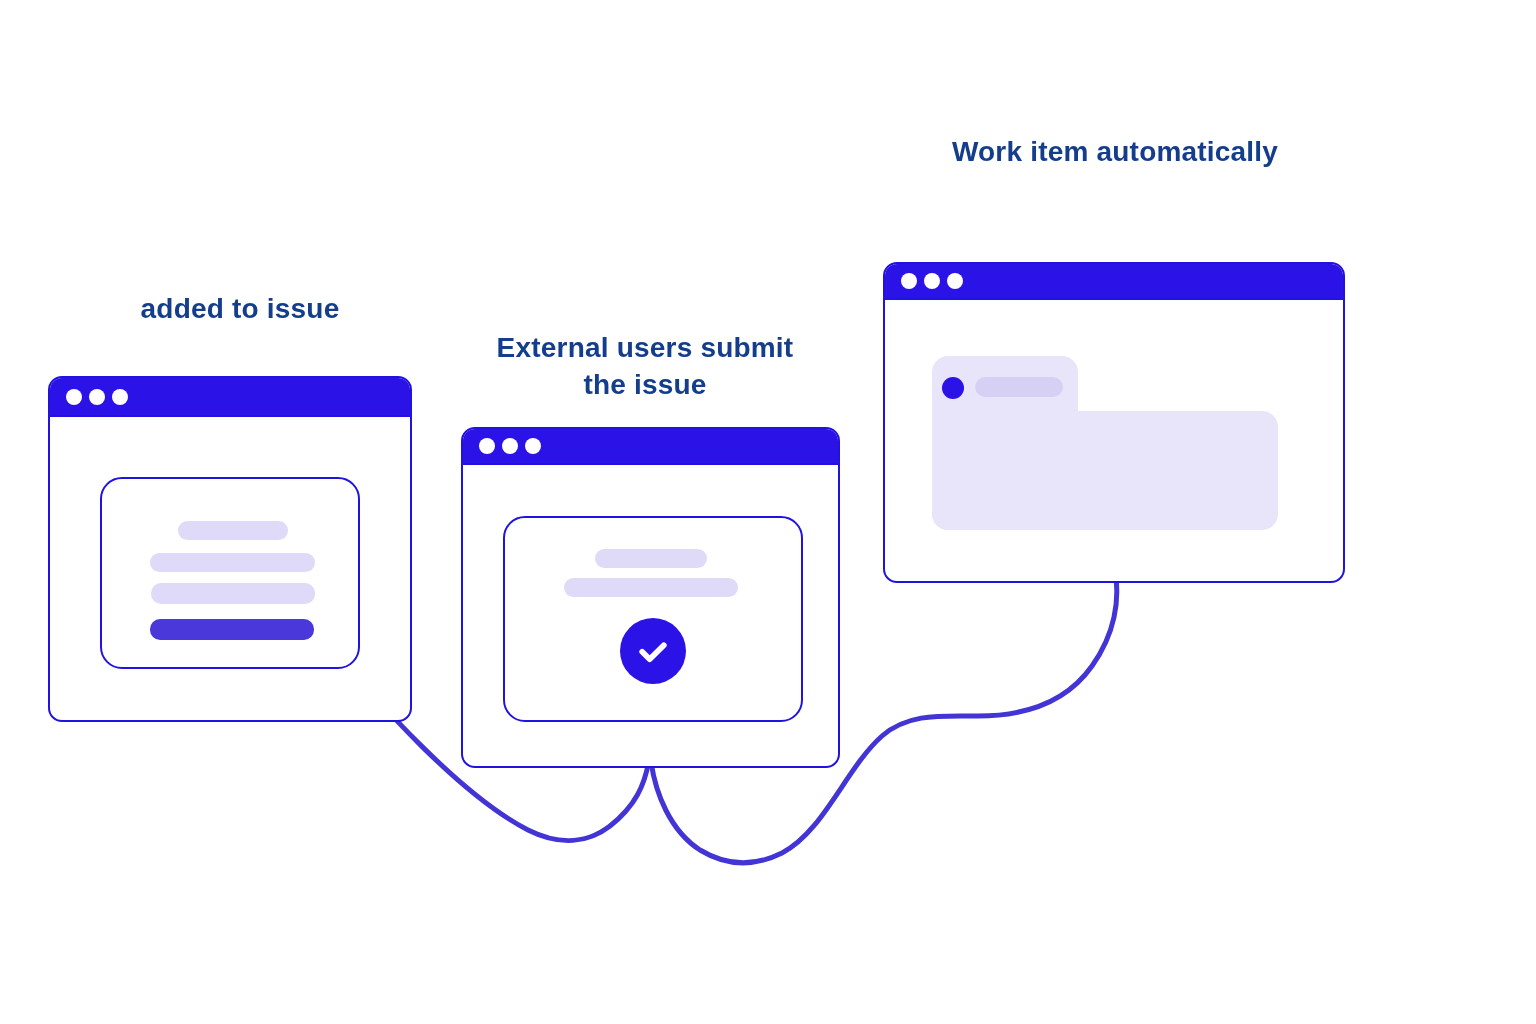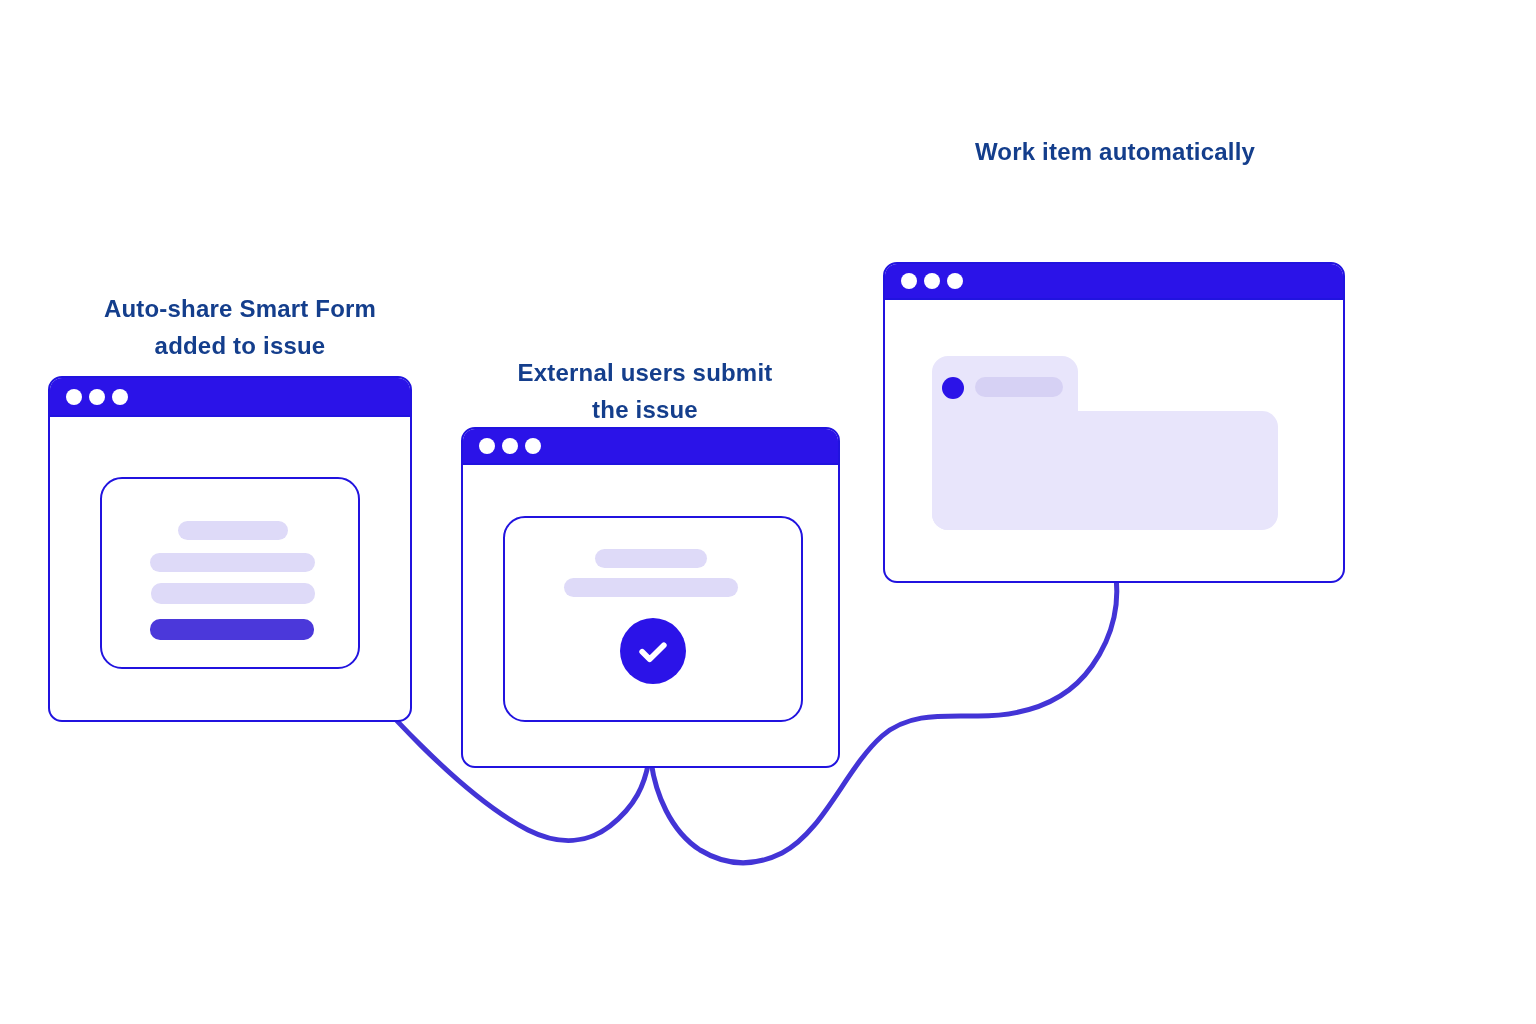--- a/index.html
+++ b/index.html
@@ -13,21 +13,21 @@
     --heading-navy:#143e8c;
     --dot-white:#ffffff;
   }
   html,body{margin:0;padding:0;background:#fff;}
   #canvas{
     position:relative;width:1536px;height:1024px;background:#ffffff;
     font-family:"Liberation Sans",sans-serif;overflow:hidden;
   }
   .step-label{
     position:absolute;text-align:center;color:var(--heading-navy);
-    font-weight:700;font-size:24px;line-height:37px;letter-spacing:.2px;
+    font-weight:700;font-size:28px;line-height:37px;letter-spacing:.2px;
   }
   .window{
     position:absolute;background:#fff;border:2px solid var(--border-blue);
     border-radius:14px;box-sizing:border-box;overflow:hidden;
   }
   .titlebar{
     position:absolute;top:0;left:0;right:0;background:var(--accent);
     border-bottom:2px solid var(--border-blue);
     display:flex;align-items:center;gap:7px;padding-left:16px;box-sizing:border-box;
   }
@@ -61,39 +61,38 @@
     <path d="M 650 753
              C 654 795, 672 832, 700 850
              C 728 867, 756 866, 782 853
              C 824 831, 846 768, 882 736
              C 908 713, 942 716, 978 716
              C 1030 716, 1068 700, 1092 666
              C 1112 638, 1124 600, 1112 558"></path>
   </svg>
 
   <div class="step-label" style="left:60px;top:290px;width:360px;">
-    <div>Auto-share Smart Form</div>
     <div>added to issue</div>
   </div>
 
   <div class="window" style="left:48px;top:376px;width:364px;height:346px;">
     <div class="titlebar" style="height:39px;">
       <span class="dot"></span>
       <span class="dot"></span>
       <span class="dot"></span>
     </div>
     <div class="card" style="left:50px;top:99px;width:260px;height:192px;">
       <div class="skel" style="left:76px;top:42px;width:110px;height:19px;"></div>
       <div class="skel" style="left:48px;top:74px;width:165px;height:19px;"></div>
       <div class="skel" style="left:49px;top:104px;width:164px;height:21px;"></div>
       <div class="skel dark" style="left:48px;top:140px;width:164px;height:21px;"></div>
     </div>
   </div>
 
-  <div class="step-label" style="left:465px;top:354px;width:360px;">
+  <div class="step-label" style="left:465px;top:329px;width:360px;">
     <div>External users submit</div>
     <div>the issue</div>
   </div>
 
   <div class="window" style="left:461px;top:427px;width:379px;height:341px;">
     <div class="titlebar" style="height:36px;">
       <span class="dot"></span>
       <span class="dot"></span>
       <span class="dot"></span>
     </div>

